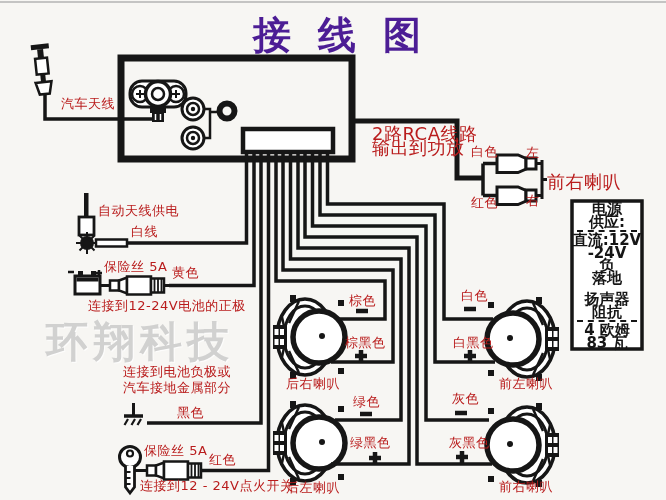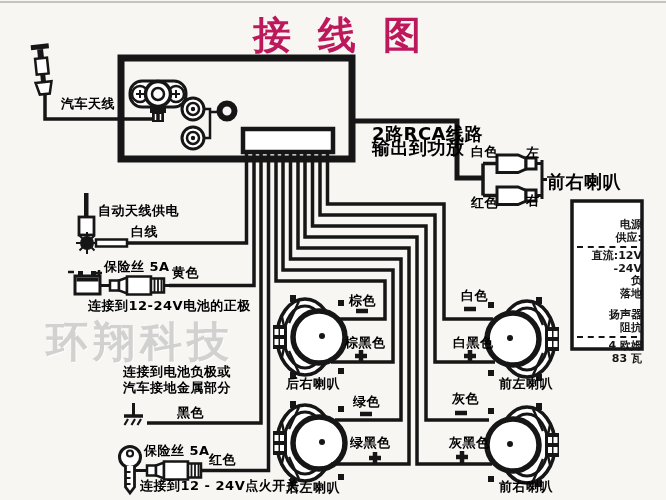--- a/index.html
+++ b/index.html
@@ -3,30 +3,30 @@
 <meta charset="utf-8">
 <style>
   html,body{margin:0;padding:0}
   body{
     width:666px;height:500px;position:relative;overflow:hidden;
     background:#f7f6f3;
     font-family:"DejaVu Sans","Liberation Sans",sans-serif;
     color:#161616;
   }
   #top-edge{position:absolute;left:0;top:1px;width:666px;height:2px;background:#9a9a9a;opacity:.55}
-  #title{position:absolute;left:253px;top:10px;font-size:38px;font-weight:800;letter-spacing:27px;white-space:nowrap;color:#be185d}
-  .lbl{position:absolute;font-weight:bold;font-size:13px;line-height:1.1;white-space:nowrap;color:#000000;letter-spacing:.5px}
+  #title{position:absolute;left:253px;top:10px;font-size:38px;font-weight:800;letter-spacing:27px;white-space:nowrap;color:#4c1d95}
+  .lbl{position:absolute;font-weight:normal;font-size:13px;line-height:1.1;white-space:nowrap;color:#b91c1c;letter-spacing:.5px}
   .sm{font-size:18px}
   #watermark{
     position:absolute;left:46px;top:314px;font-size:42px;font-weight:bold;
     color:#c9c9c9;letter-spacing:5px;opacity:.82;text-shadow:1px 1px 0 #ffffff;white-space:nowrap;
   }
   #pwr{
-    position:absolute;left:572px;top:203px;width:70px;text-align:right;
-    font-weight:bold;font-size:11px;color:#161616;margin-top:16px;
+    position:absolute;left:572px;top:203px;width:70px;text-align:center;
+    font-weight:bold;font-size:15px;color:#161616;
   }
   #pwr .ln{line-height:12.5px;white-space:nowrap}
   #pwr .sep{border-top:2px dashed #161616;margin:2px 5px}
   #pwr .gap{height:9px}
   svg{position:absolute;left:0;top:0}
 </style>
 </head>
 <body>
 
 <div id="top-edge"></div>

